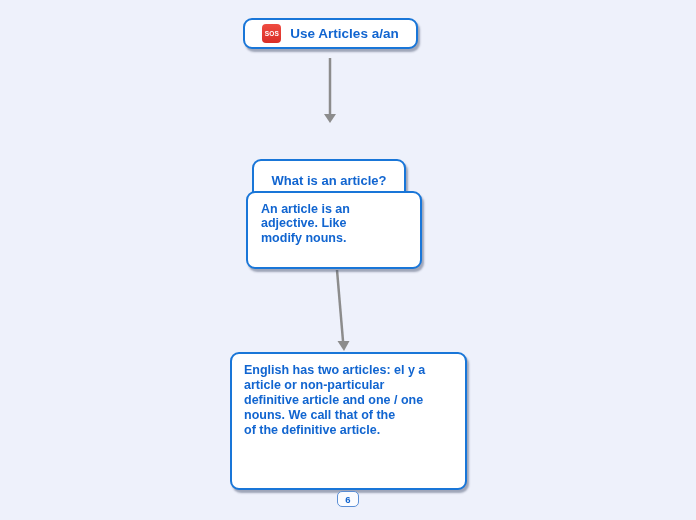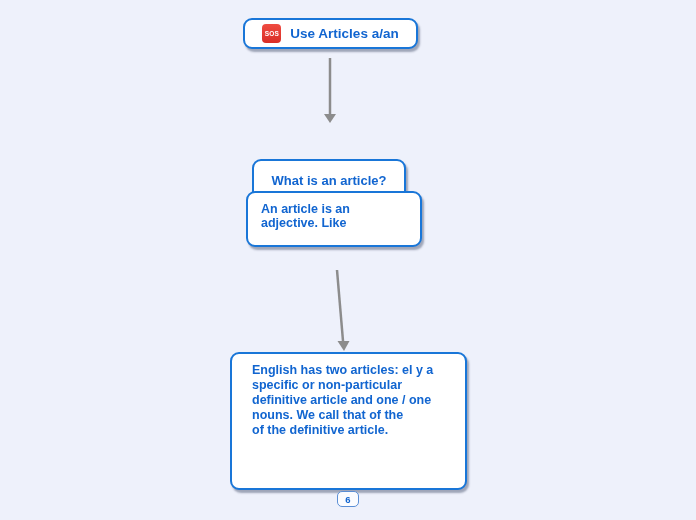--- a/index.html
+++ b/index.html
@@ -55,29 +55,29 @@
     flex: 0 0 auto;
   }
   .node-question {
     left: 252px; top: 124px;
     width: 154px; height: 43px;
     font-size: 13px;
     margin-top: 35px;
   }
   .node-definition {
     left: 246px; top: 191px;
-    width: 176px; height: 56px;
+    width: 176px; height: 78px;
     padding: 9px 13px;
     font-size: 12.5px;
     line-height: 14.4px;
   }
   .node-explanation {
     left: 230px; top: 352px;
     width: 237px; height: 138px;
-    padding: 9px 20px;
+    padding: 9px 12px;
     font-size: 12.5px;
     line-height: 15px;
   }
   .node .line { white-space: nowrap; }
   .badge {
     position: absolute;
     left: 337px; top: 491px;
     width: 22px; height: 16px;
     background: #fbfcff;
     border: 1px solid var(--badge-border, #5b8fd6);
@@ -118,25 +118,26 @@
     <span>Use Articles a/an</span>
   </div>
 
   <div class="node node-question centered">
     <span>What is an article?</span>
   </div>
 
   <div class="node node-definition">
       <div class="line">An article is an</div>
       <div class="line">adjective. Like</div>
+      <div class="line">modify nouns.</div>
     </div>
 
   <div class="node node-explanation">
       <div class="line">English has two articles: el y a</div>
-      <div class="line">specific or non-particular</div>
+      <div class="line">article or non-particular</div>
       <div class="line">definitive article and one / one</div>
       <div class="line">nouns. We call that of the</div>
       <div class="line">of the definitive article.</div>
     </div>
 
   <div class="badge">6</div>
 
 </div>
 
 </body></html>

